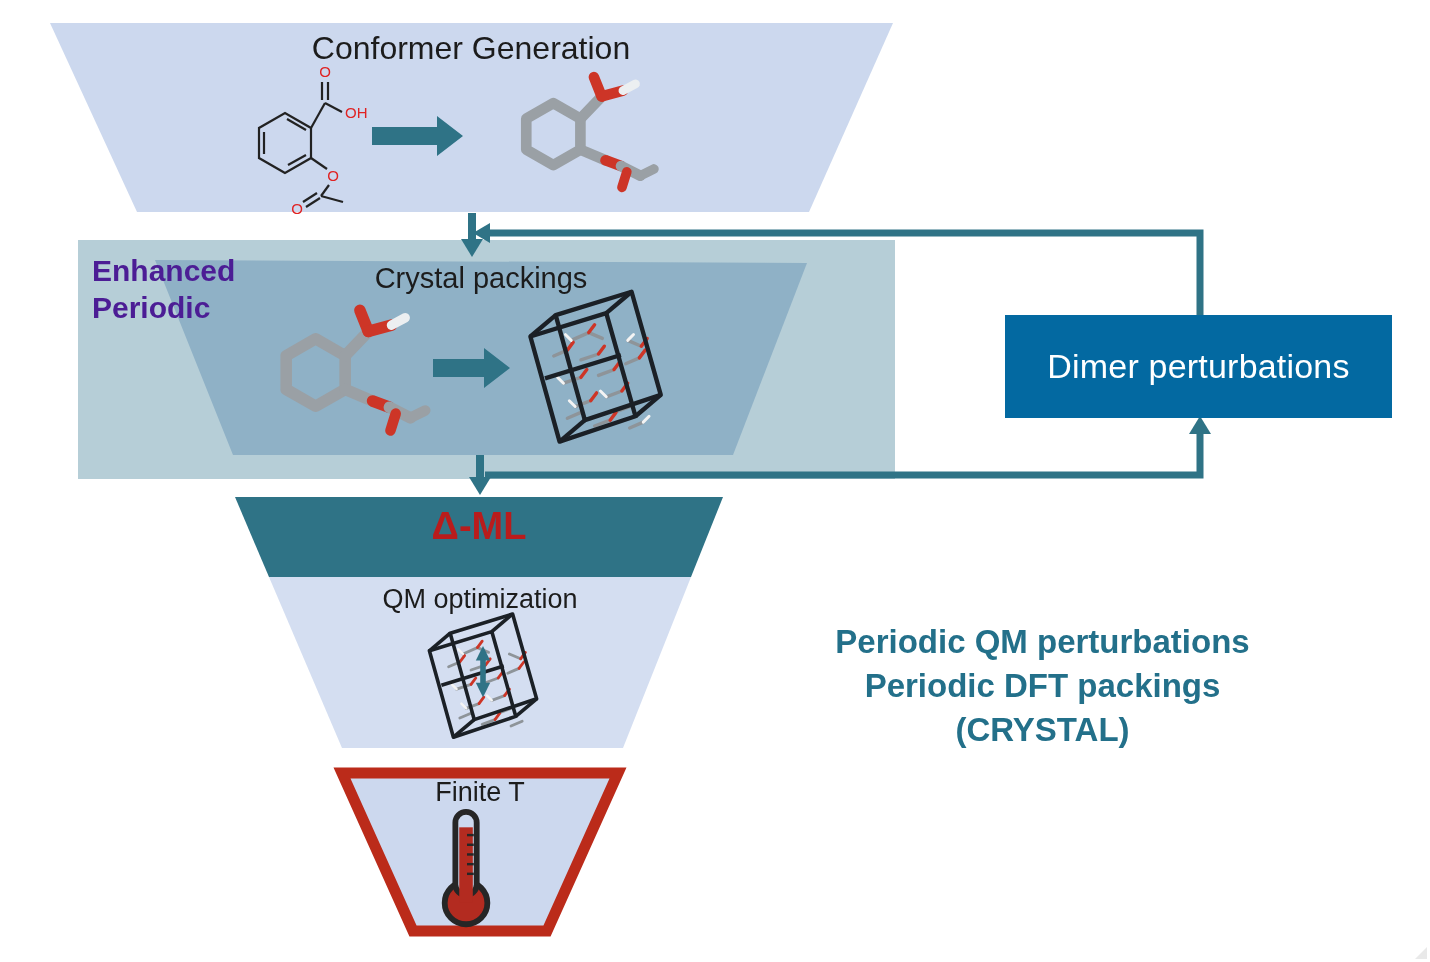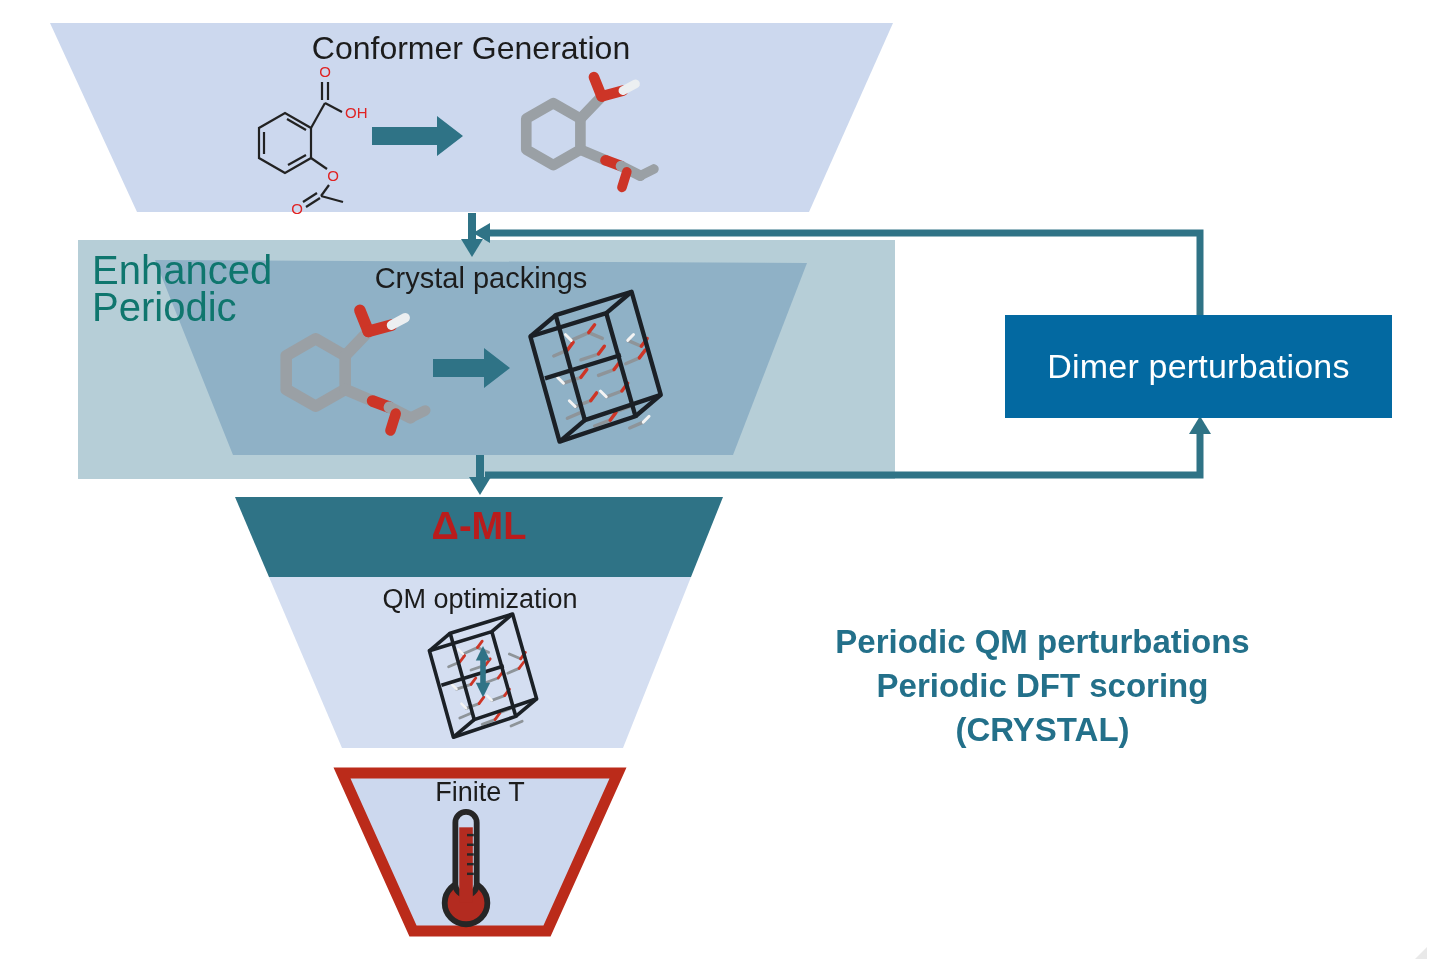--- a/index.html
+++ b/index.html
@@ -25,22 +25,22 @@
            clip-path:polygon(0 0,422px 0,354px 171px,73px 171px);}
   
   #dimer-box{left:1005px;top:315px;width:387px;height:103px;background:#0369a1;
              display:flex;align-items:center;justify-content:center;
              color:#ffffff;font-size:34px;letter-spacing:0.2px;}
   .title{position:absolute;text-align:center;color:#1c1c1c;}
   #t-conformer{left:221px;top:30px;width:500px;font-size:32px;}
   #t-packings{left:281px;top:262px;width:400px;font-size:29px;}
   #t-qm{left:269px;top:584px;width:422px;font-size:27px;}
   #t-finite{left:360px;top:777px;width:240px;font-size:27px;}
-  #es-label{left:92px;top:252px;width:260px;font-size:40px;font-weight:normal;
-            color:#0f766e;line-height:37px;text-align:left;}
+  #es-label{left:92px;top:252px;width:260px;font-size:30px;font-weight:bold;
+            color:#4c1d95;line-height:37px;text-align:left;}
   #dml-label{left:235px;top:505px;width:488px;text-align:center;color:#b91c1c;
              font-size:38px;font-weight:bold;}
   #side-note{left:790px;top:620px;width:505px;text-align:center;color:#23708a;
              font-size:33px;font-weight:bold;line-height:44px;}
   svg{display:block;}
   .nosel{user-select:none;}
 </style>
 </head>
 <body>
 
@@ -263,21 +263,21 @@
   <div class="title nosel" id="t-qm">QM optimization</div>
 
   <div class="title nosel" id="t-finite">Finite T</div>
 
   <div class="abs nosel" id="dimer-box">
     <span>Dimer perturbations</span>
   </div>
 
   <div class="abs nosel" id="side-note">
     <div>Periodic QM perturbations</div>
-    <div>Periodic DFT scoring</div>
+    <div>Periodic DFT packings</div>
     <div>(CRYSTAL)</div>
   </div>
 
   <svg class="abs" style="left:1414px;top:946px;" width="14" height="14" viewBox="0 0 14 14">
     <polygon points="13,1 13,13 1,13" fill="#e9e9e9"></polygon>
   </svg>
 
 </div>
 
 </body></html>

